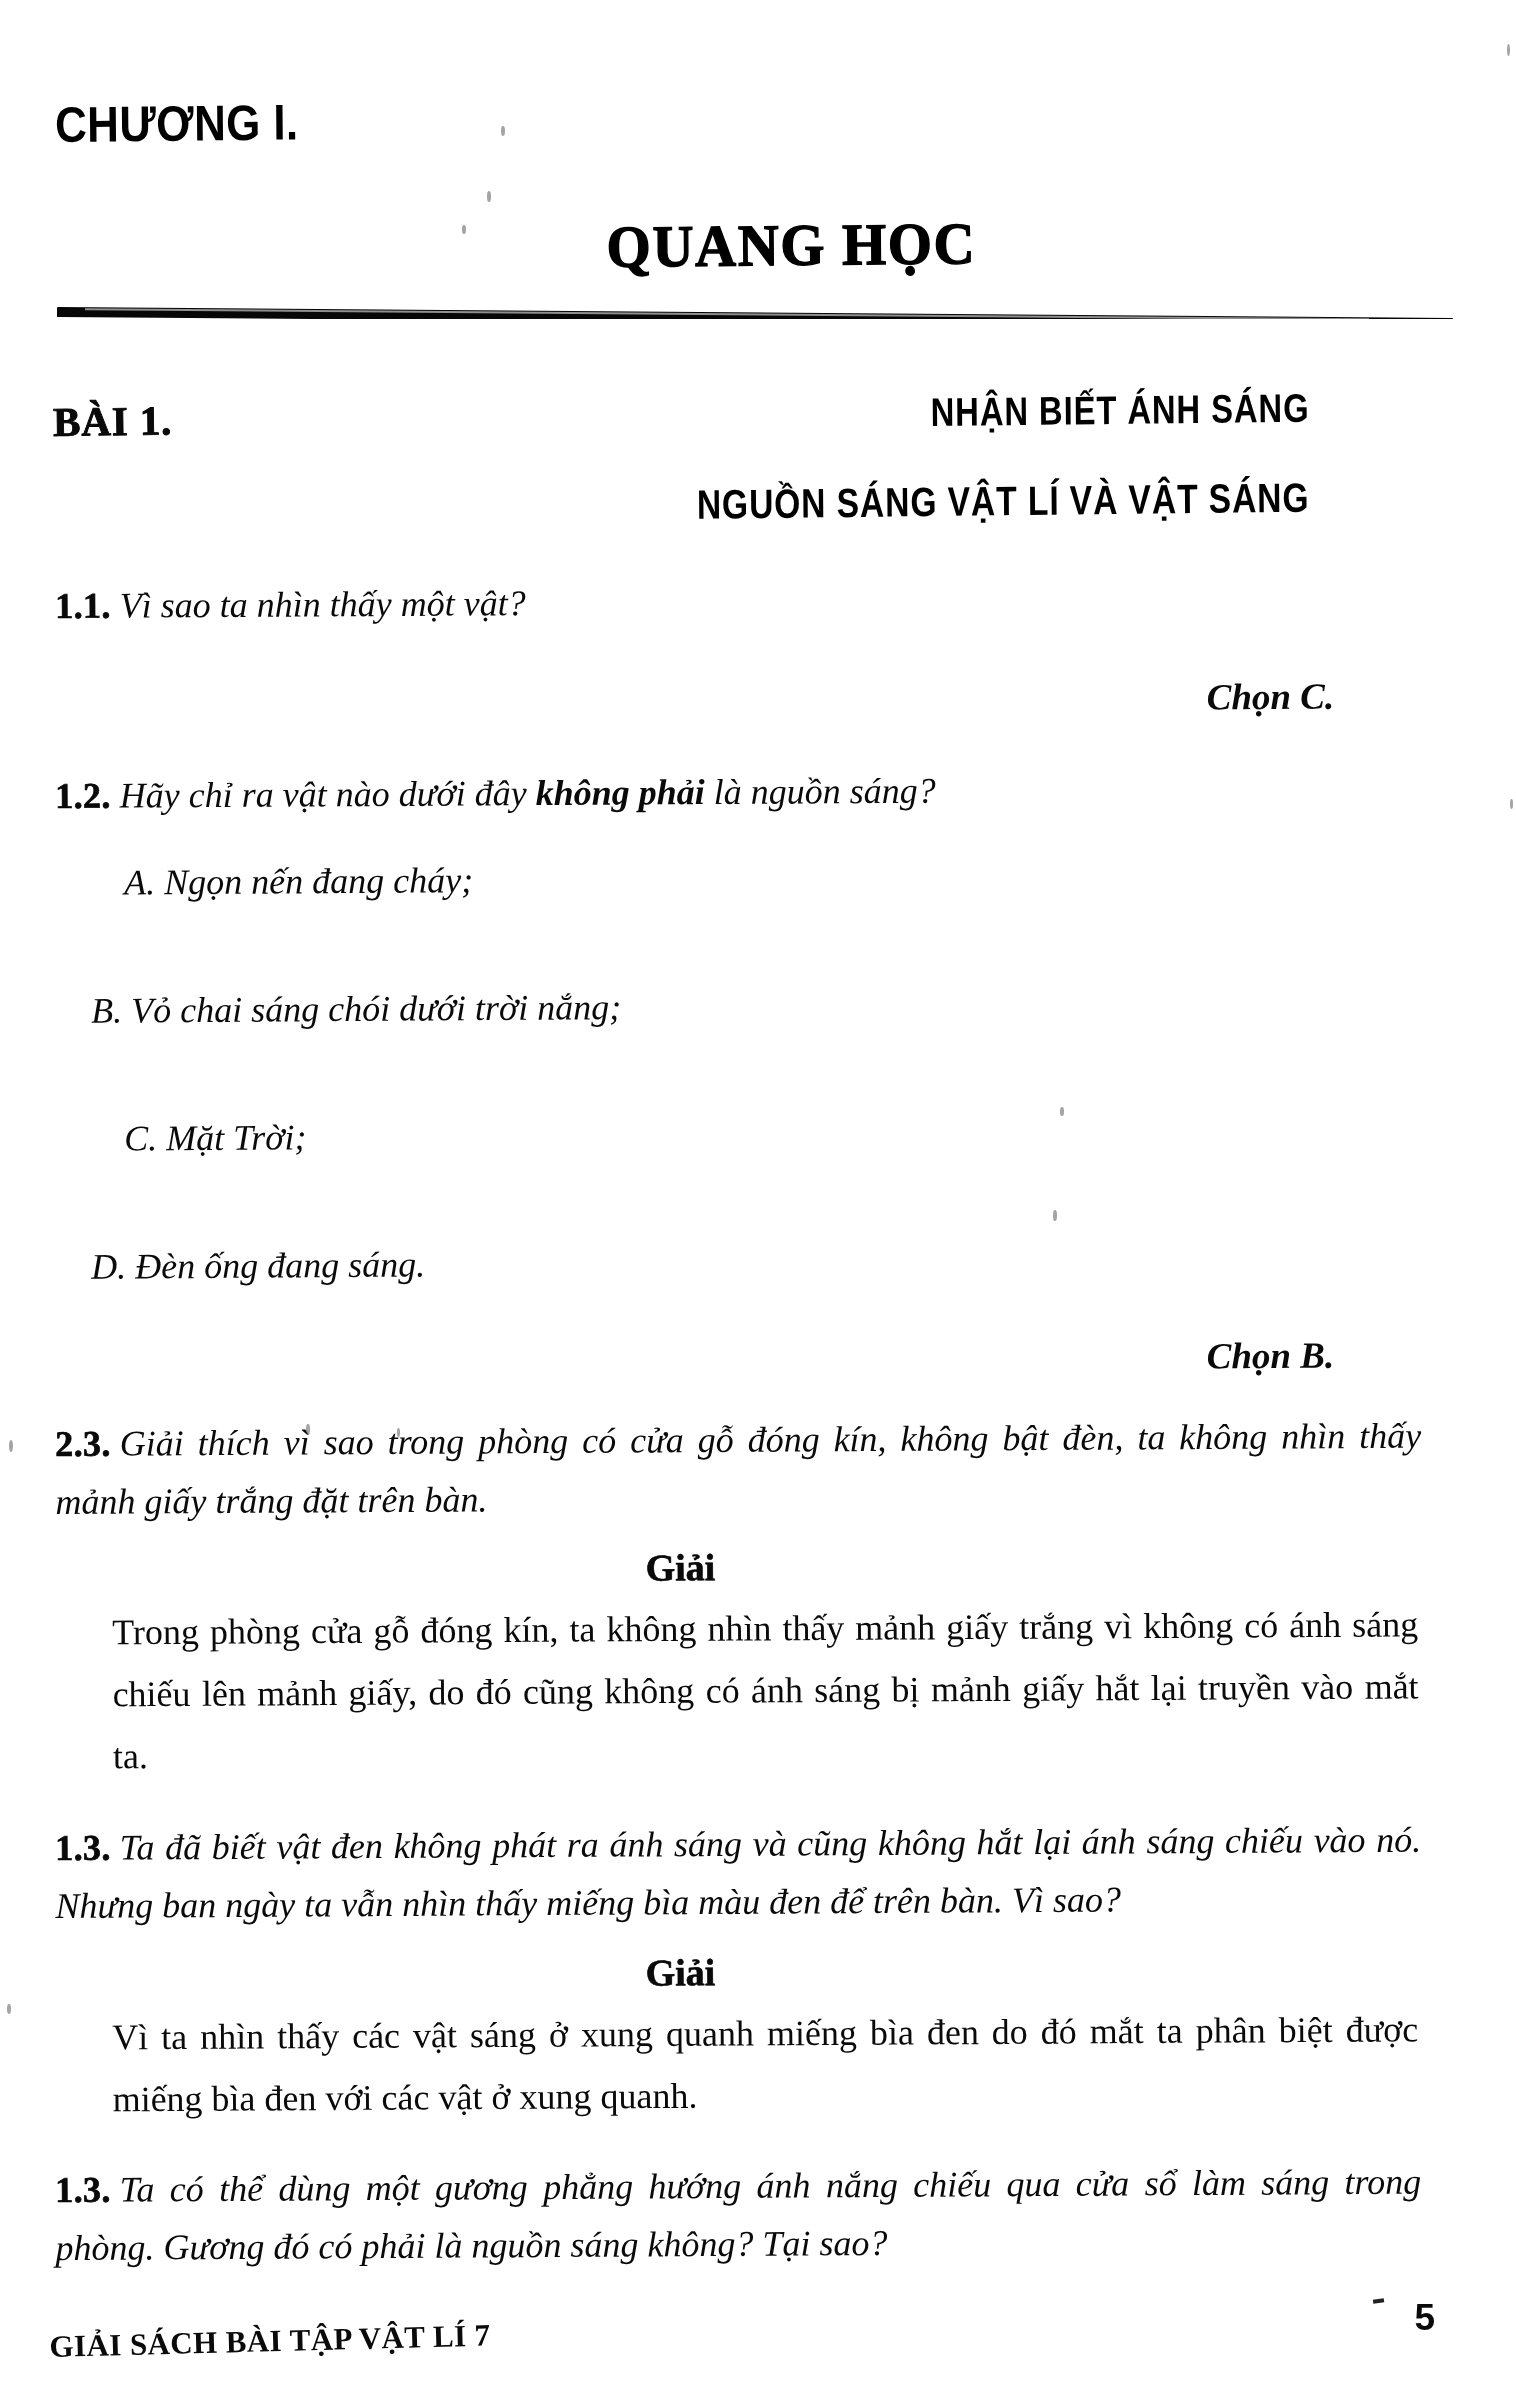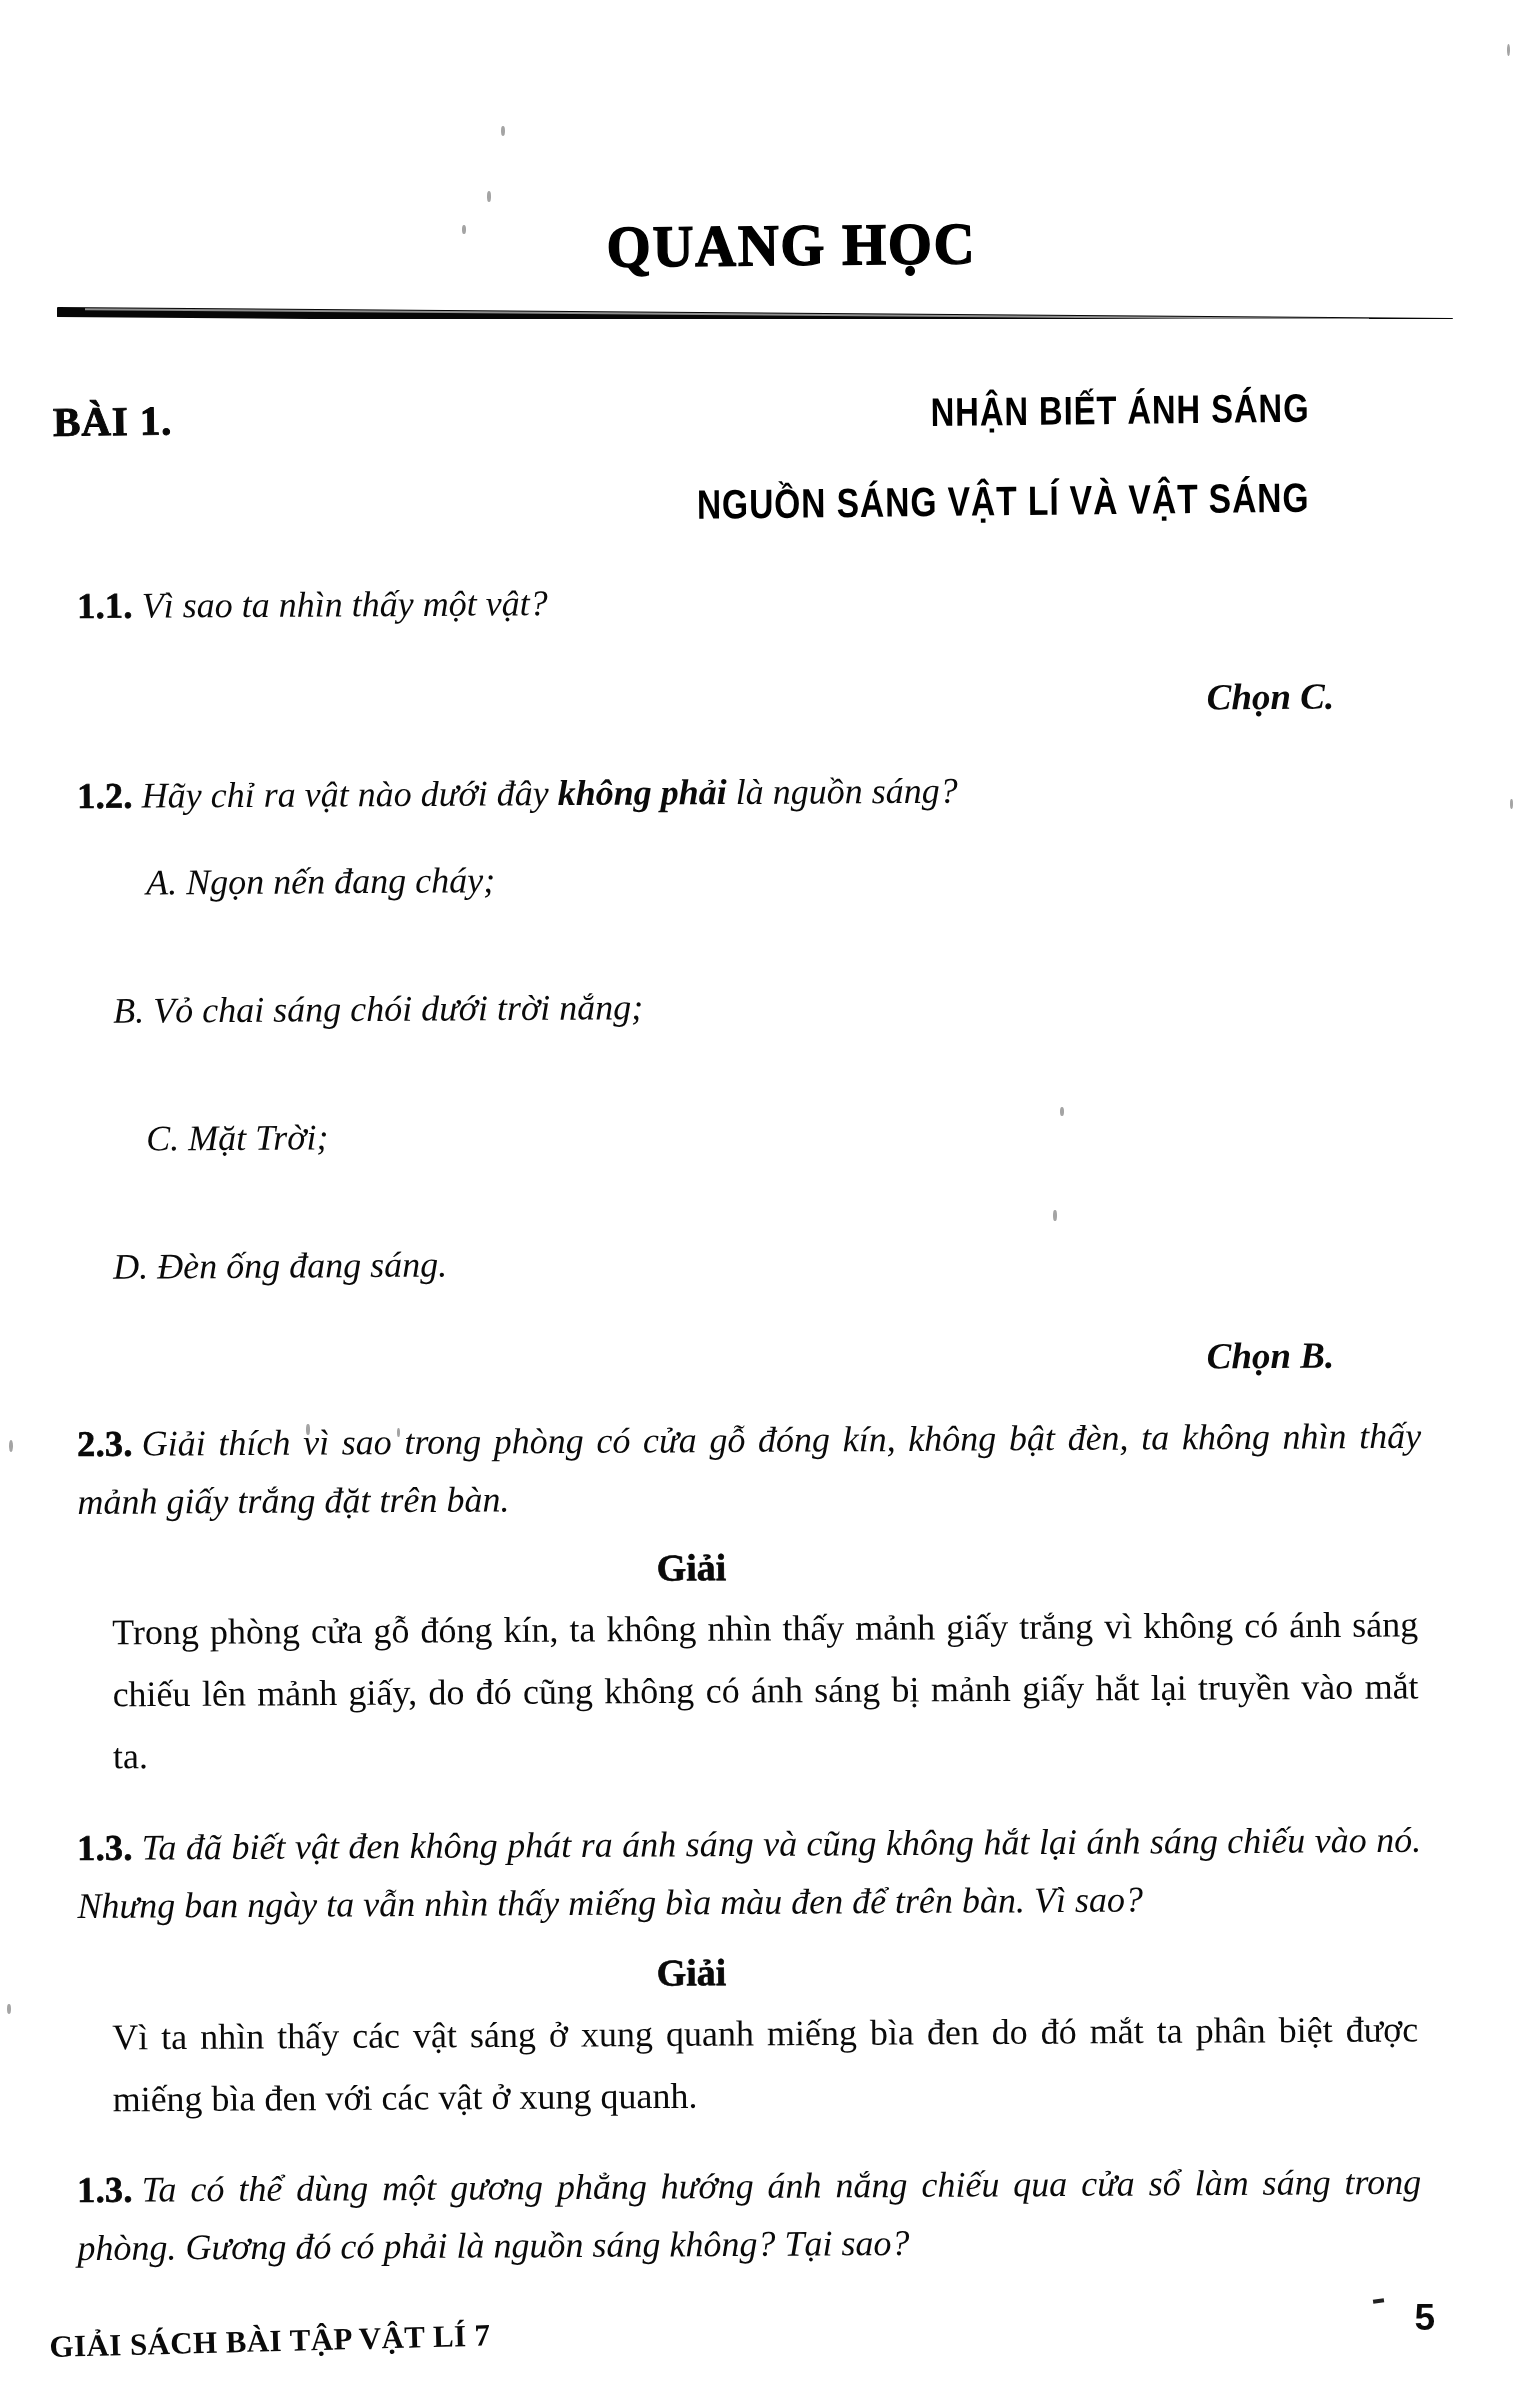--- a/index.html
+++ b/index.html
@@ -134,21 +134,21 @@
   .content {
     position: absolute;
     left: 0;
     top: 577px;
     width: 1517px;
   }
 
   .q {
     position: relative;
     margin: 0 0 0 0;
-    padding: 0 96px 0 77px;
+    padding: 0 96px 0 55px;
   }
 
   .q-text {
     font-family: "Liberation Serif", "DejaVu Serif", serif;
     font-style: italic;
     font-size: 36px;
     line-height: 1.62;
     text-align: justify;
     text-indent: 0;
     transform: rotate(-0.35deg);
@@ -268,20 +268,23 @@
     background: #4a4a4a;
     opacity: 0.5;
     border-radius: 50%;
   }
 </style>
 </head>
 <body>
 
 <div class="page">
 
+  <div class="chapter-line">
+    <span class="chapter-label">CHƯƠNG I.</span>
+  </div>
 
   <div class="chapter-title">
     <span>QUANG HỌC</span>
   </div>
 
   <div class="rule">
     <div class="bar"></div>
   </div>
 
   <div class="lesson-row">

